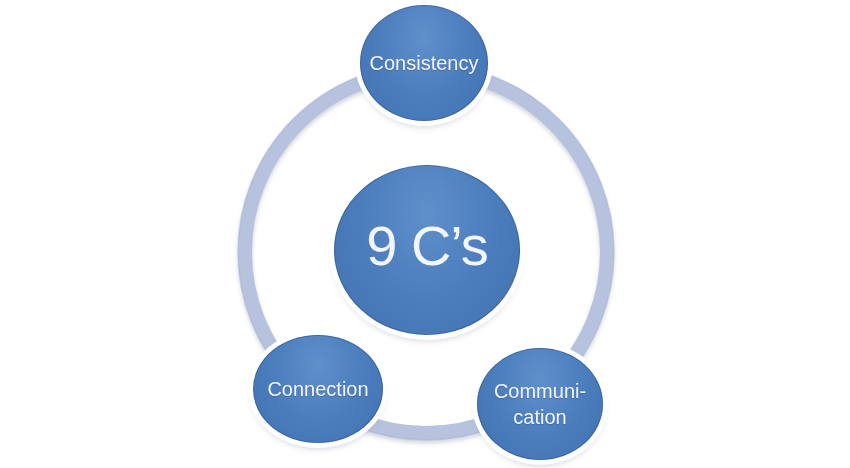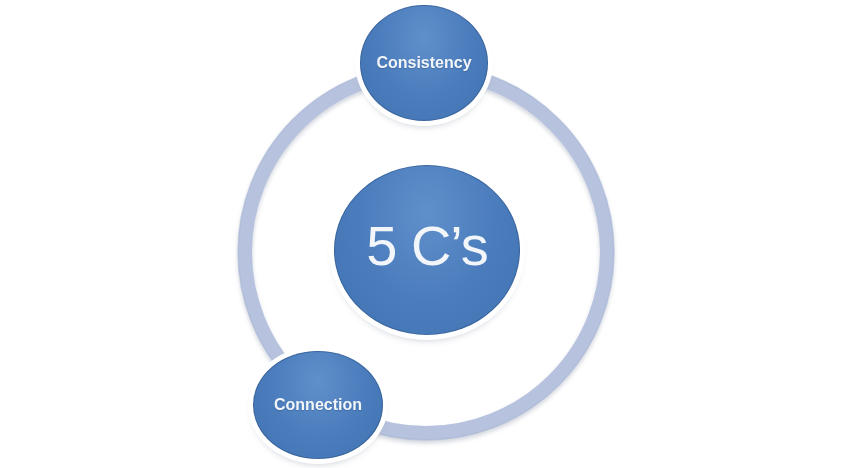--- a/index.html
+++ b/index.html
@@ -28,30 +28,30 @@
     border: 1px solid rgba(42, 82, 136, 0.55);
     box-shadow: 0 0 0 5px #ffffff, 0 5px 7px rgba(128,138,158,0.45);
     box-sizing: border-box;
     display: flex;
     align-items: center;
     justify-content: center;
     text-align: center;
     color: #f2f6fa;
   }
   .node .label {
-    font-size: 16px;
-    font-weight: 700;
+    font-size: 20px;
+    font-weight: 400;
     line-height: 1.3;
     white-space: pre-line;
     text-shadow: 0 1px 1px rgba(40,70,110,0.35);
   }
   .node-consistency   { left: 360px; top: 5px;   width: 128px; height: 116px; }
   .node-character     { left: 189px; top: 138px; width: 132px; height: 110px; }
   .node-content       { left: 541px; top: 137px; width: 128px; height: 114px; }
-  .node-connection    { left: 253px; top: 351px; width: 130px; height: 108px; text-align: center; }
+  .node-connection    { left: 253px; top: 335px; width: 130px; height: 108px; text-align: center; }
   .node-communication { left: 477px; top: 348px; width: 126px; height: 112px; }
   .node-center {
     left: 334px; top: 165px; width: 186px; height: 170px;
     padding-bottom: 8px;
   }
   .node-center .label {
     font-size: 56px;
     font-weight: 400;
     line-height: 1;
     letter-spacing: -1px;
@@ -66,23 +66,27 @@
   <svg class="ring-svg" width="850" height="468" viewBox="0 0 850 468" aria-hidden="true">
     <circle cx="426" cy="252" r="181" fill="none" stroke="#b7c3de" stroke-width="14"></circle>
     <circle cx="426" cy="252" r="188" fill="none" stroke="#9fb0d0" stroke-width="1.5" opacity="0.45"></circle>
   </svg>
 
   <div class="node node-consistency">
     <span class="label">Consistency</span>
   </div>
 
 
+  <div class="node node-communication">
+    <span class="label">Communi-
+cation</span>
+  </div>
 
   <div class="node node-connection">
     <span class="label">Connection</span>
   </div>
 
 
   <div class="node node-center">
-    <span class="label">5 C’s</span>
+    <span class="label">9 C’s</span>
   </div>
 
 </div>
 
 </body></html>

